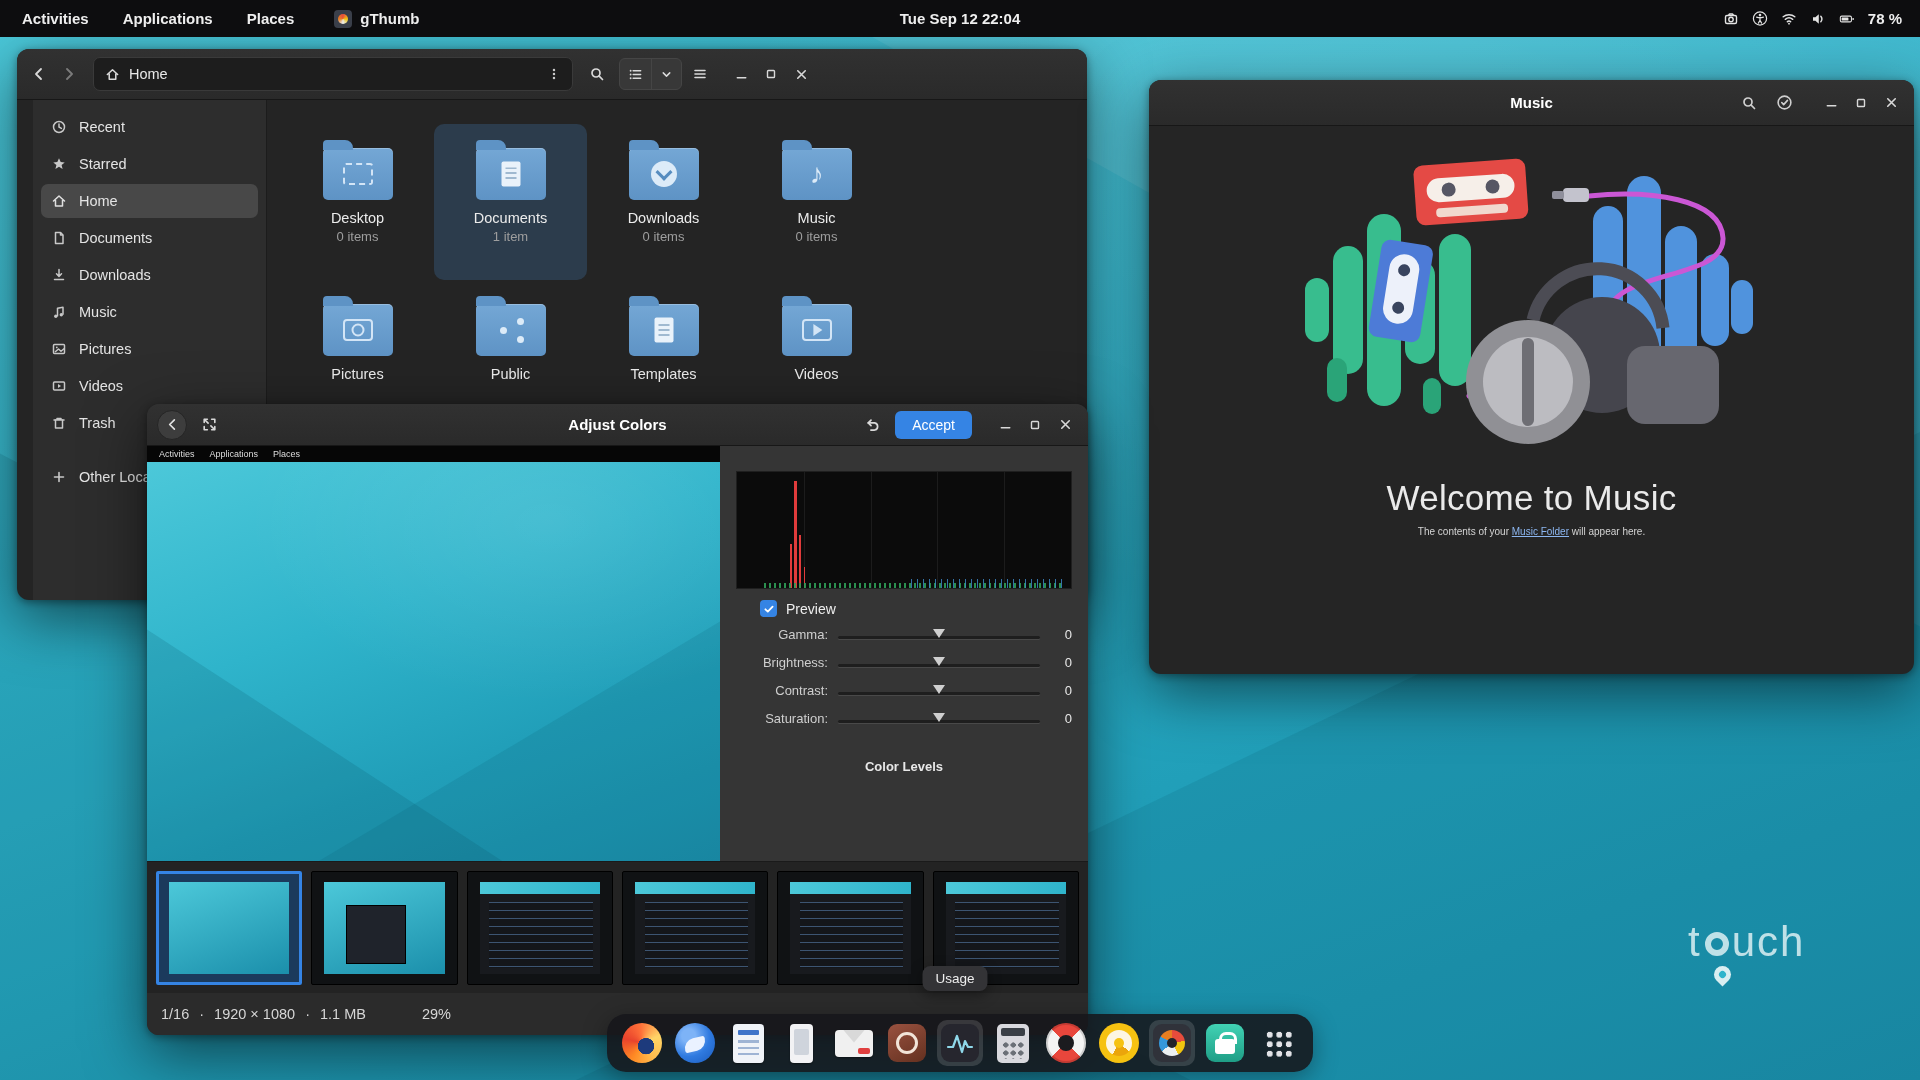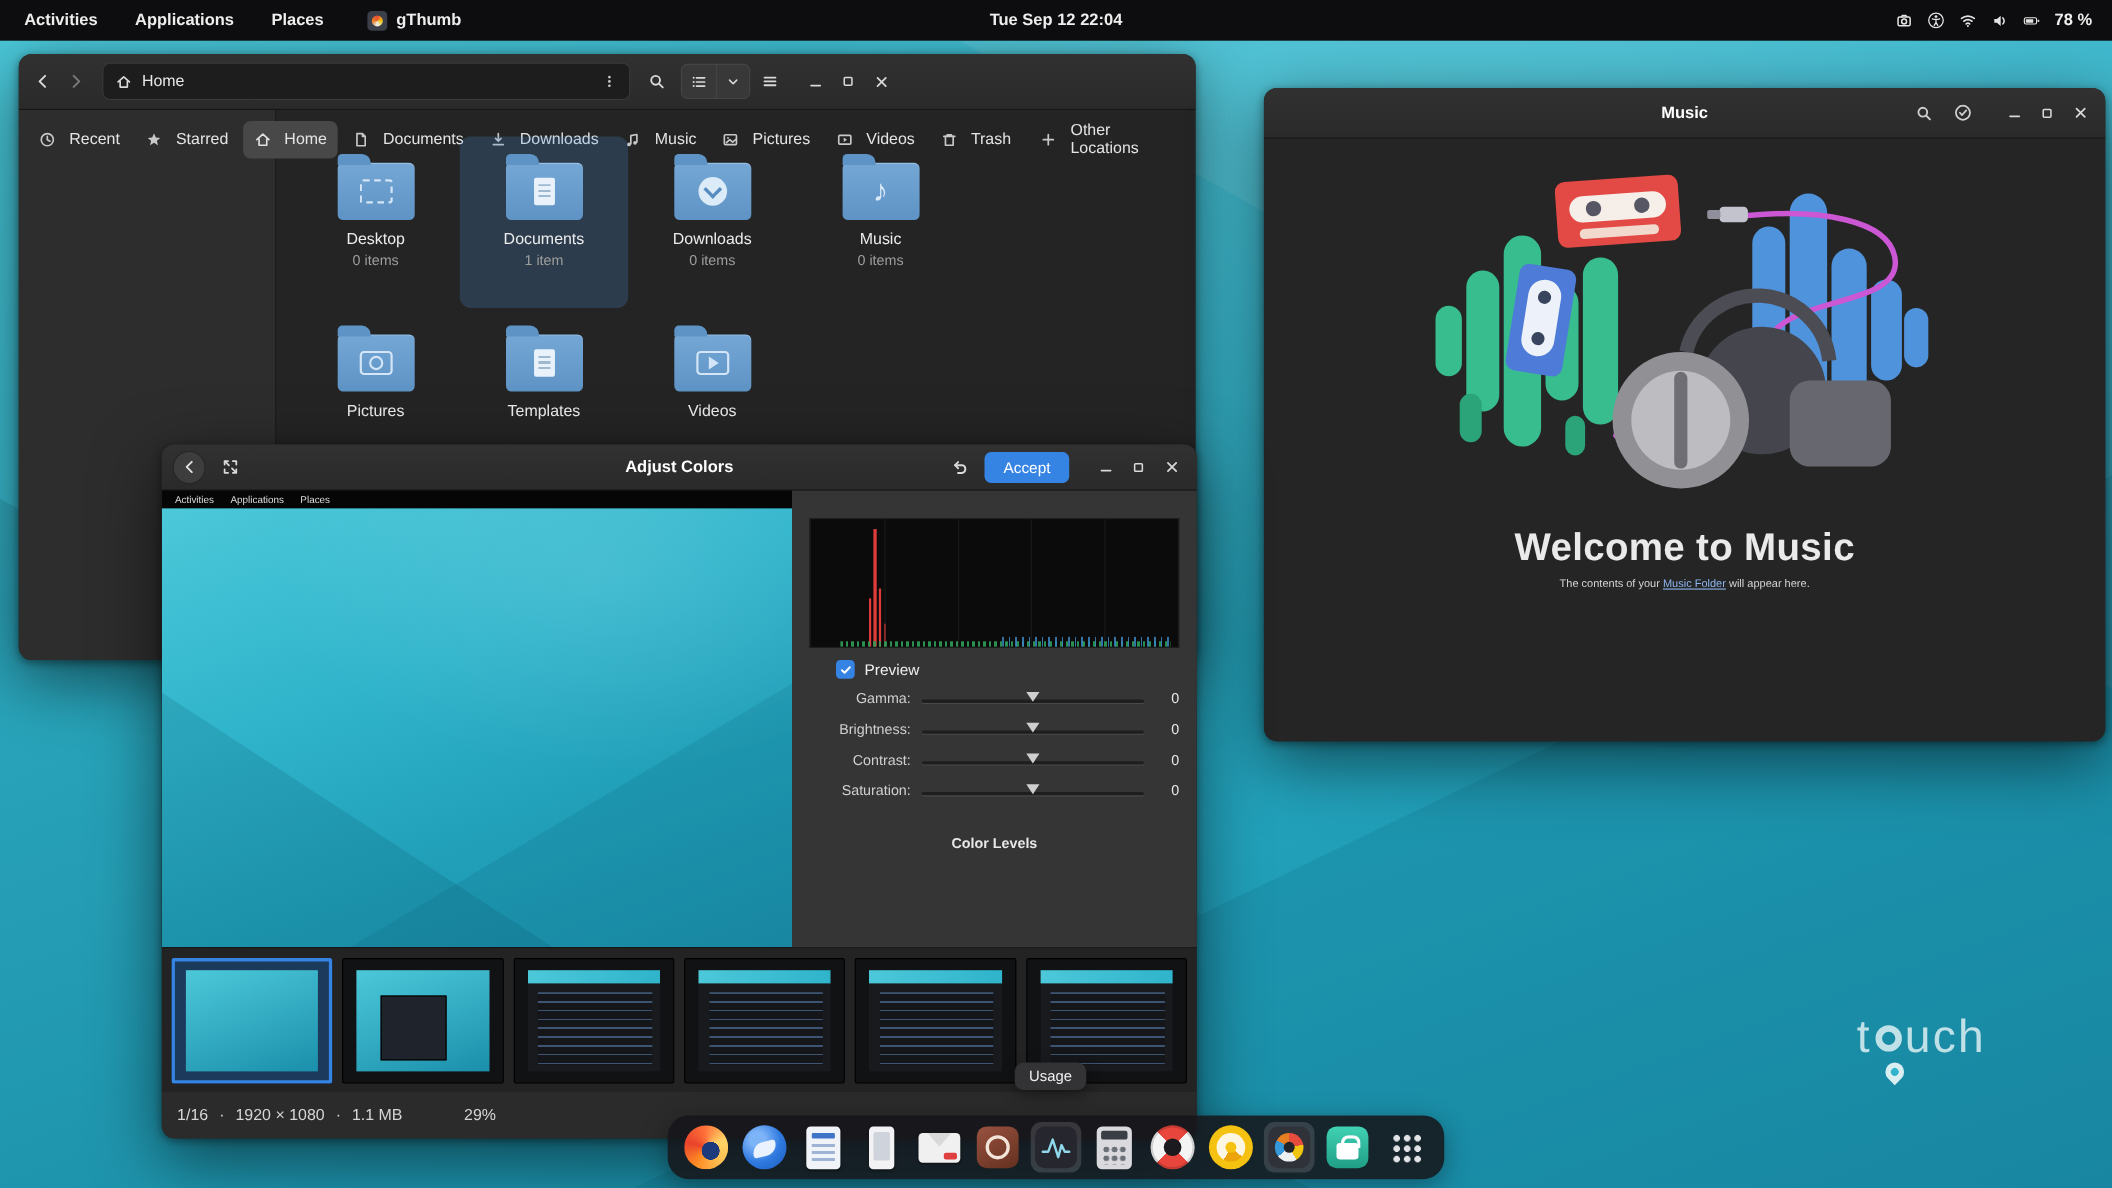--- a/index.html
+++ b/index.html
@@ -43,21 +43,21 @@
   
   .files { left:17px; top:49px; width:1070px; height:551px; background:#242424; z-index:10; }
   .files .headerbar { height:51px; padding:0 10px; gap:6px; }
   .dim { opacity:.45; }
   .pathbar { display:flex; align-items:center; gap:9px; background:#1d1d1d; border:1px solid #3a3a3a; border-radius:7px; height:34px; width:480px; padding:0 10px; color:#e8e8e8; font-size:14.5px; margin:0 6px; }
   .pathbar .spacer { flex:1; }
   .viewtoggle { display:flex; align-items:center; background:#383838; border:1px solid #454545; border-radius:6px; height:32px; margin-left:4px; }
   .viewtoggle .vt { padding:0 8px; display:flex; align-items:center; height:100%; background:none; border:none; }
   .vt-sep { width:1px; height:100%; background:#454545; }
   .files-body { display:flex; height:calc(100% - 51px); }
-  .sidebar { width:234px; background:#2d2d2d; border-right:1px solid #1c1c1c; padding:10px 8px; display:flex; gap:3px; }
+  .sidebar { width:234px; background:#2d2d2d; border-right:1px solid #1c1c1c; padding:10px 8px; display:flex; flex-direction:column; gap:3px;margin-left:16px; }
   .sb-item { display:flex; align-items:center; gap:12px; height:34px; border-radius:7px; padding:0 10px; color:#e4e4e4; font-size:14.5px; }
   .sb-item.sel { background:#484848; }
   .i16 { display:inline-flex; width:16px; height:16px; align-items:center; justify-content:center; flex:none; }
   .sb-gap { height:14px; }
   .filegrid { flex:1; padding:24px 0 0 14px; display:grid; grid-template-columns:repeat(4,153px); grid-auto-rows:156px; }
   .cell { display:flex; flex-direction:column; align-items:center; padding-top:10px; border-radius:10px; background:none; border:none; }
   .cell.sel { background:rgba(74,144,217,0.22); }
   .fname { font-size:14.5px; color:#ececec; }
   .fcount { font-size:13px; color:#9e9e9e; margin-top:3px; }
   .folder { position:relative; width:70px; height:52px; margin:14px 0 10px; background:linear-gradient(180deg,#74a7d5 0%,#5e93c5 100%); border-radius:5px; box-shadow:inset 0 1px 0 rgba(255,255,255,0.25); }
@@ -122,21 +122,21 @@
   .g-status { height:42px; display:flex; align-items:center; gap:10px; padding:0 14px; color:#d6d6d6; font-size:14.5px; background:#2b2b2b; }
   .g-status .zoom { margin-left:46px; }
 
   
   .music { left:1149px; top:80px; width:765px; height:594px; background:#252525; z-index:15; }
   .m-head { height:46px; position:relative; padding:0 10px; }
   .m-title { position:absolute; left:50%; transform:translateX(-50%); font-weight:700; font-size:15px; color:#fff; }
   .m-right { margin-left:auto; display:flex; align-items:center; gap:11px; }
   .m-body { height:calc(100% - 46px); display:flex; flex-direction:column; align-items:center; }
   .illus { margin-top:24px; }
-  .m-welcome { font-weight:700; font-size:35px; color:#eaeaea; margin-top:8px; letter-spacing:.3px; }
+  .m-welcome { font-weight:400; font-size:35px; color:#eaeaea; margin-top:8px; letter-spacing:.3px; }
   .m-sub { margin-top:8px; font-size:10px; color:#d4d4d4; }
   .m-sub a { color:#8cb6f0; text-decoration:underline; }
 
   
   .dock { position:absolute; left:50%; bottom:8px; transform:translateX(-50%); height:58px; background:rgba(22,22,26,0.88); border-radius:19px; display:flex; align-items:center; gap:7px; padding:0 12px; z-index:60; box-shadow:0 6px 24px rgba(0,0,0,0.35); }
   .tile { width:46px; height:46px; border:none; background:none; border-radius:10px; display:flex; align-items:center; justify-content:center; position:relative; }
   .tile.hl { background:rgba(255,255,255,0.14); }
   .ic { position:relative; display:block; }
   .ic-firefox { width:40px; height:40px; border-radius:50%; background:radial-gradient(circle at 60% 58%, #1d3a7c 0 24%, transparent 25%), conic-gradient(from 140deg, #ffbd4f, #ff8a24, #e8432c, #ff7139, #ffd567, #ffbd4f); }
   .ic-thunderbird { width:40px; height:40px; border-radius:50%; background:radial-gradient(circle at 34% 32%, #7db3f7 0 18%, #2f7ae0 55%, #1b5bbd 100%); }
@@ -381,20 +381,27 @@
               <span class="emblem em-music"></span>
             </span>
           <span class="fname">Music</span>
           <span class="fcount">0 items</span>
         </button>
         <button class="cell">
           <span class="folder">
               <span class="emblem em-camera"></span>
             </span>
           <span class="fname">Pictures</span>
+          <span class="fcount"></span>
+        </button>
+        <button class="cell">
+          <span class="folder">
+              <span class="emblem em-share"></span>
+            </span>
+          <span class="fname">Public</span>
           <span class="fcount"></span>
         </button>
         <button class="cell">
           <span class="folder">
               <span class="emblem em-page"></span>
             </span>
           <span class="fname">Templates</span>
           <span class="fcount"></span>
         </button>
         <button class="cell">

